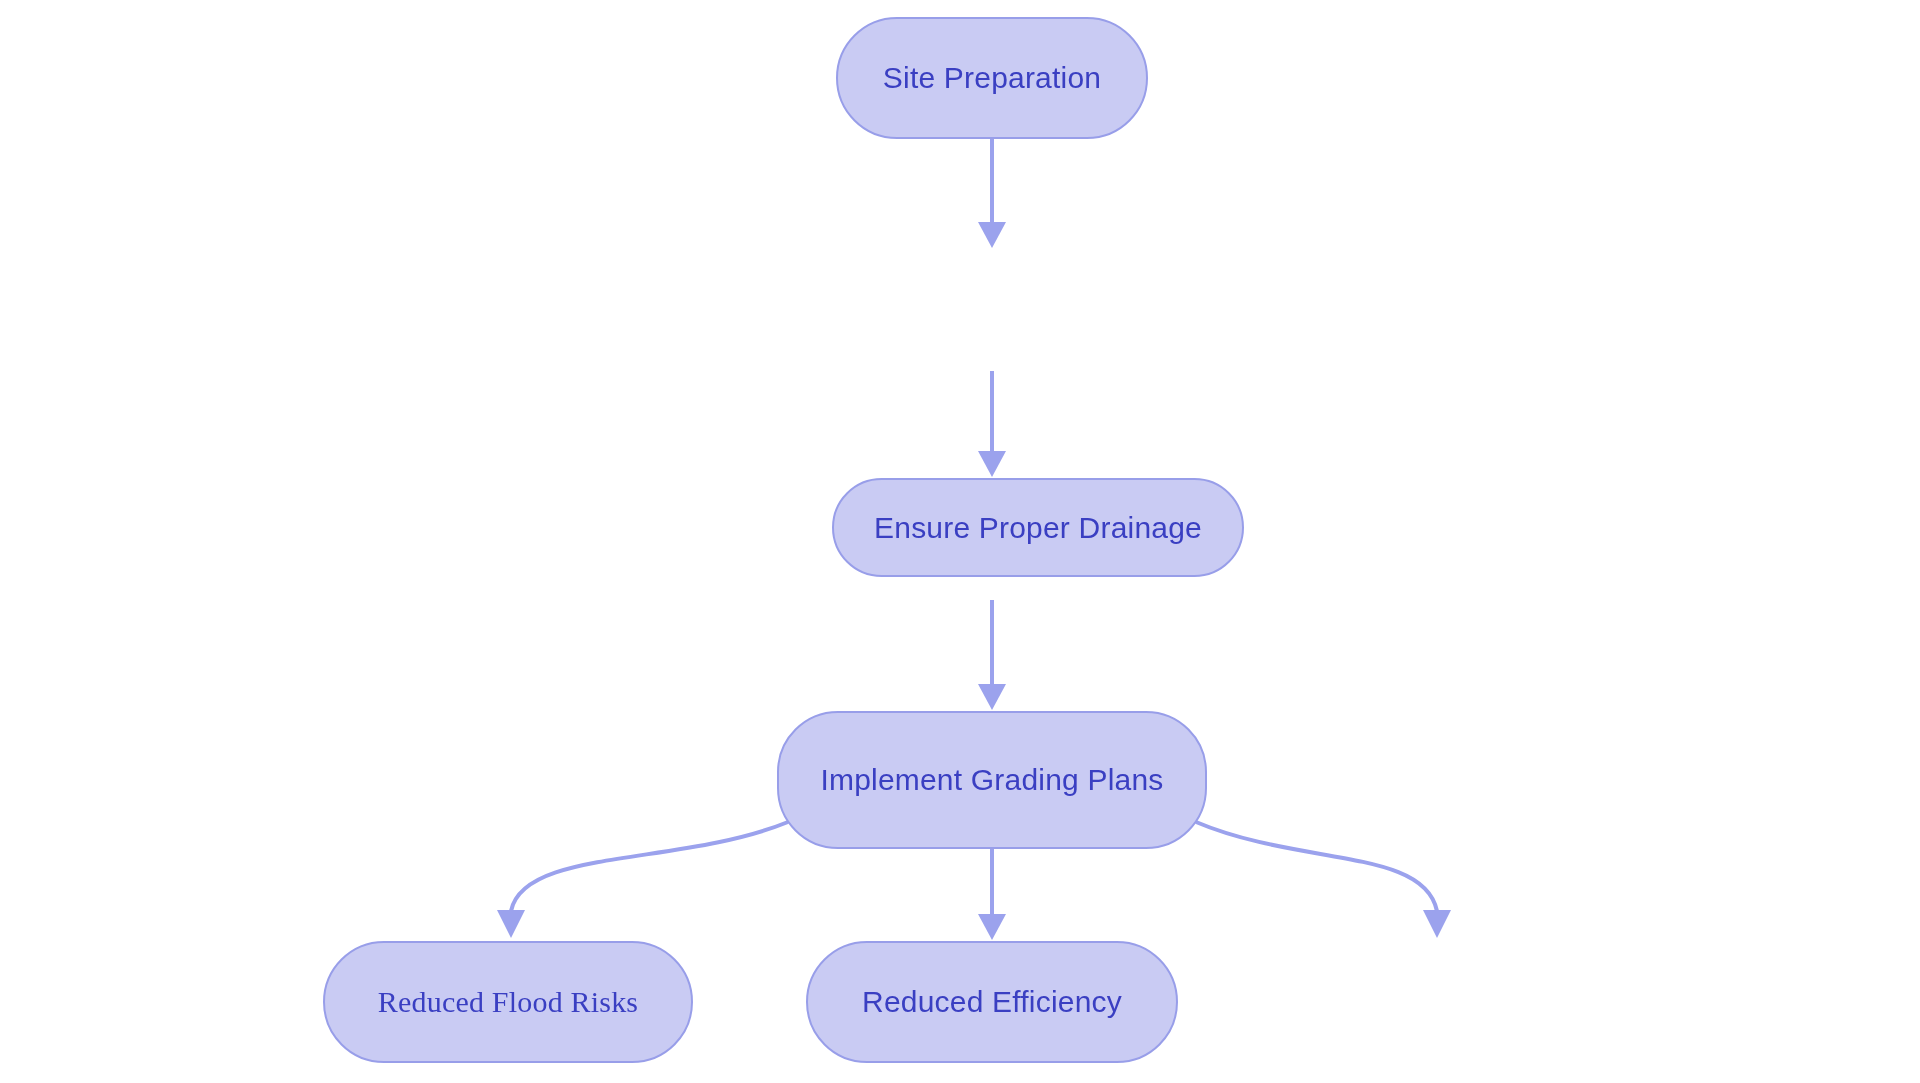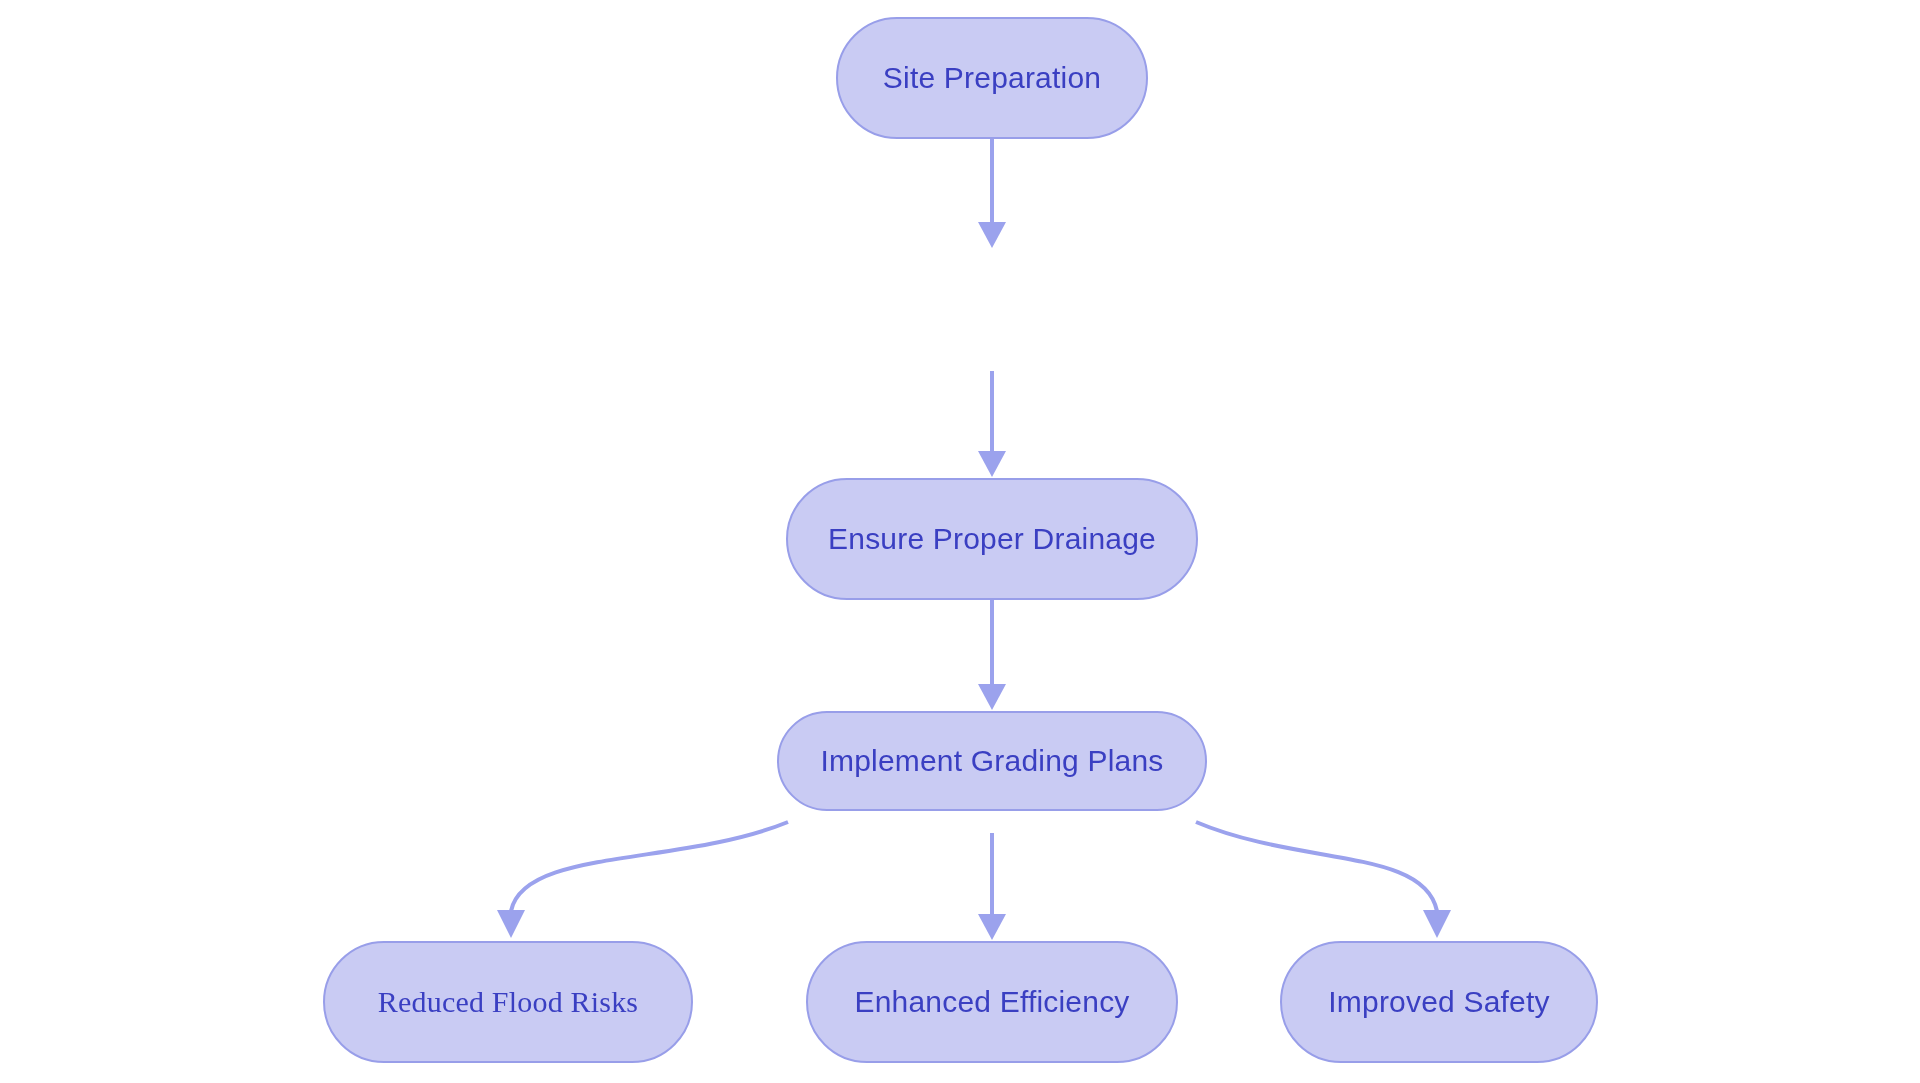--- a/index.html
+++ b/index.html
@@ -36,22 +36,22 @@
   .node .label {
     color: #3a3fc2;
     font-size: 30px;
     line-height: 1.2;
     letter-spacing: 0.2px;
     white-space: nowrap;
   }
   
   #node-site-preparation       { left: 836px;  top: 17px;  width: 312px; height: 122px; }
   #node-level-ground           { left: 858px;  top: 249px; width: 268px; height: 122px; }
-  #node-ensure-proper-drainage { left: 786px;  top: 478px; width: 412px; height: 122px; }
-  #node-implement-grading-plans{ left: 777px;  top: 711px; width: 430px; height: 100px; }
+  #node-ensure-proper-drainage { left: 832px;  top: 478px; width: 412px; height: 99px; }
+  #node-implement-grading-plans{ left: 777px;  top: 711px; width: 430px; height: 138px; }
   #node-reduced-flood-risks    { left: 323px;  top: 941px; width: 370px; height: 122px; font-family: Liberation Serif, serif; }
   #node-enhanced-efficiency    { left: 806px;  top: 941px; width: 372px; height: 122px; }
   #node-improved-safety        { left: 1280px; top: 941px; width: 318px; height: 122px; }
 
   .edge-line {
     fill: none;
     stroke-width: 4px;
     stroke-linecap: butt;
   }
 </style>
@@ -92,20 +92,17 @@
 
   <div class="node" id="node-implement-grading-plans">
     <span class="label">Implement Grading Plans</span>
   </div>
 
   <div class="node" id="node-reduced-flood-risks">
     <span class="label">Reduced Flood Risks</span>
   </div>
 
   <div class="node" id="node-enhanced-efficiency">
-    <span class="label">Enhanced Efficiency</span>
+    <span class="label">Reduced Efficiency</span>
   </div>
 
-  <div class="node" id="node-improved-safety">
-    <span class="label">Improved Safety</span>
-  </div>
 
 </div>
 
 </body></html>

